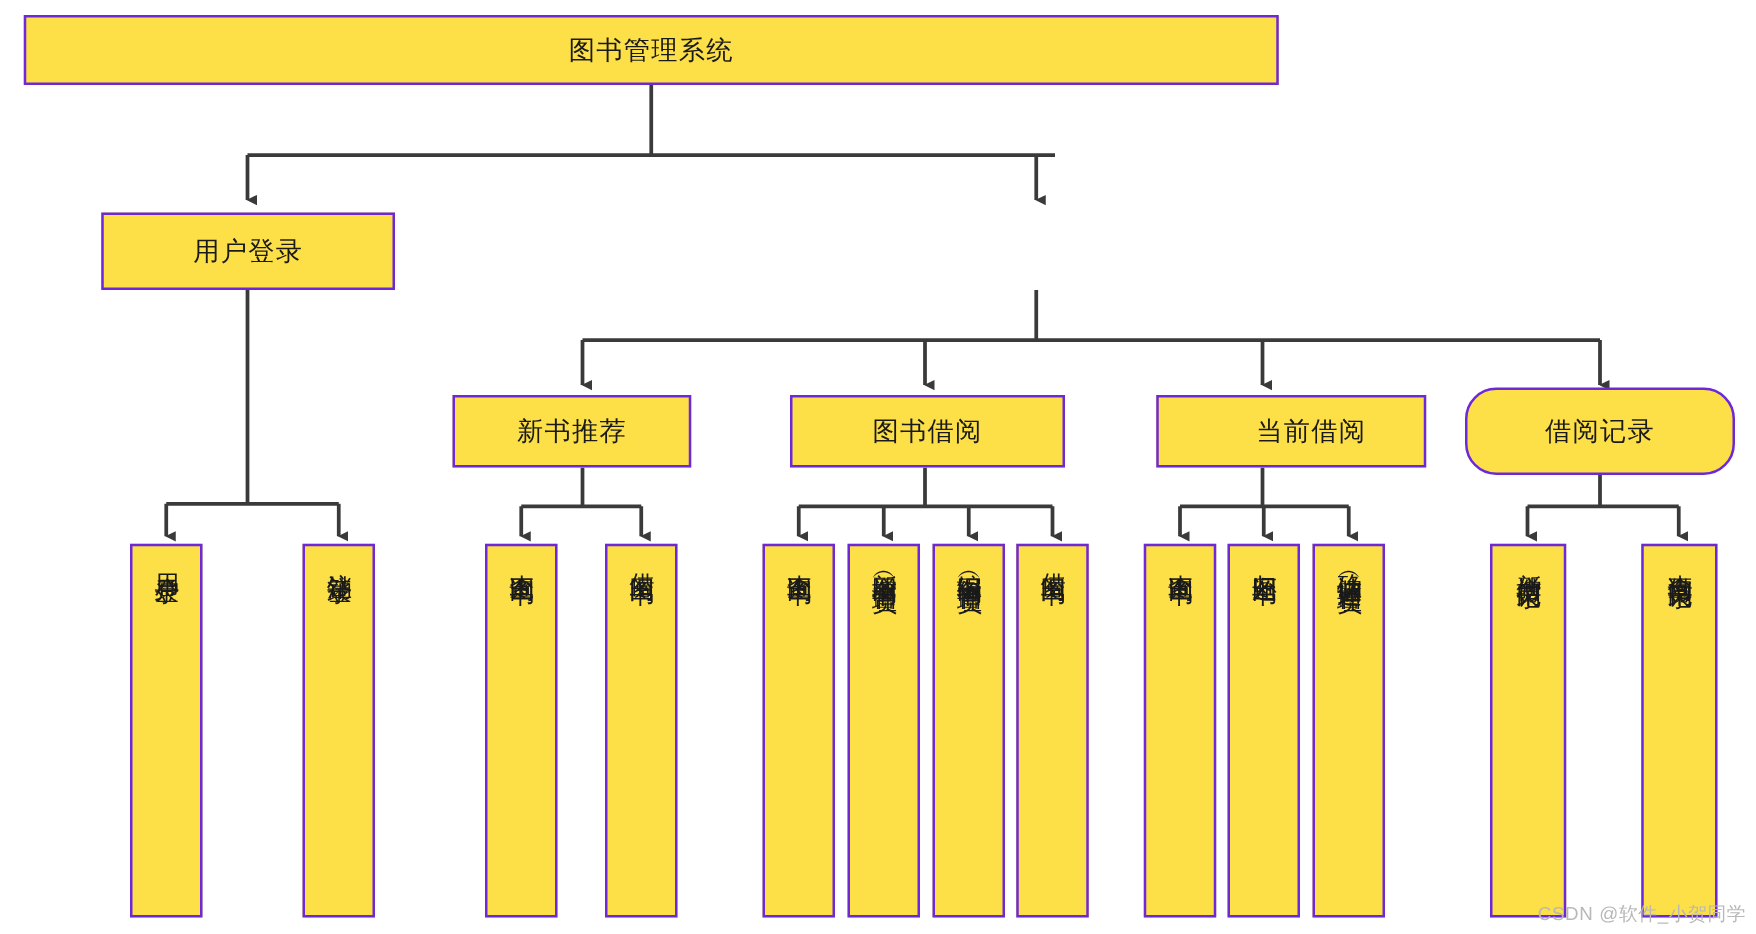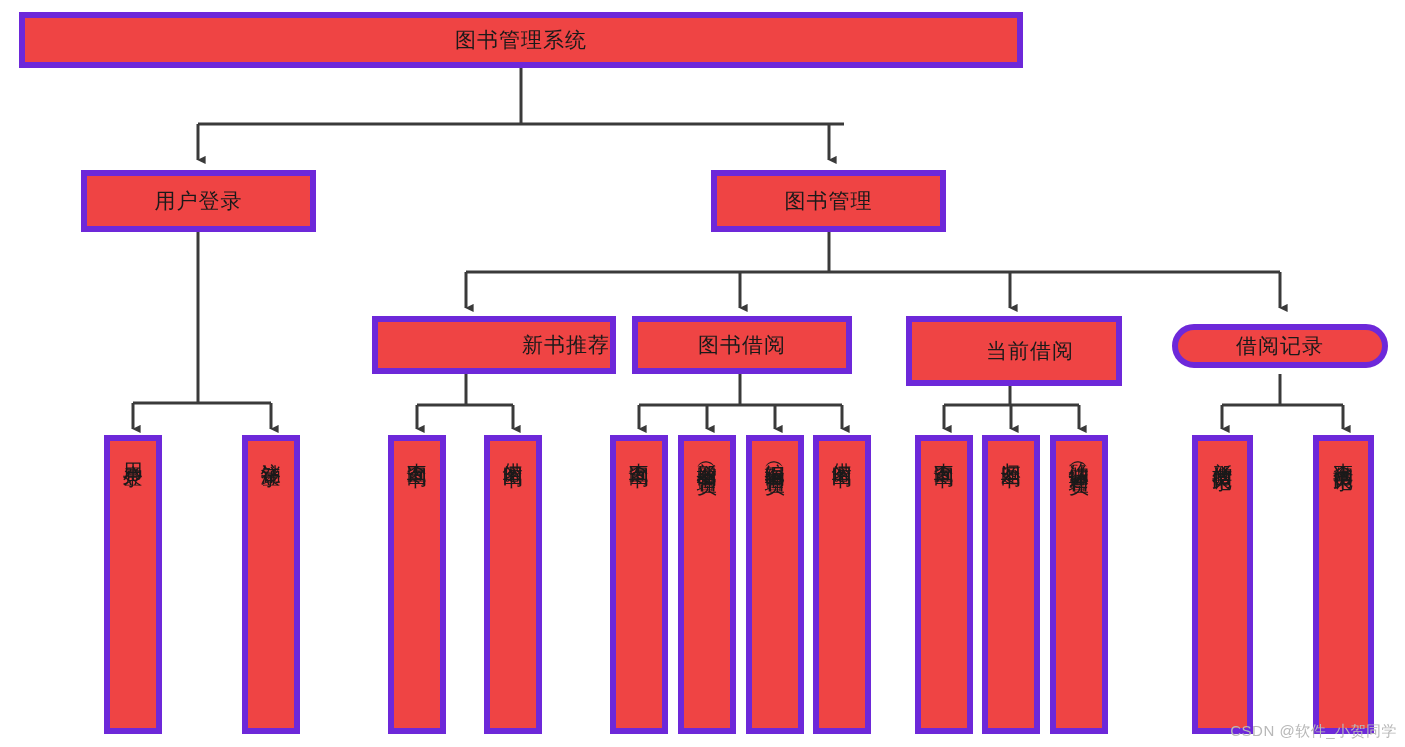--- a/index.html
+++ b/index.html
@@ -22,22 +22,22 @@
     position: absolute;
     left: 0;
     top: 0;
     width: 1405px;
     height: 747px;
     pointer-events: none;
   }
   .node {
     position: absolute;
     box-sizing: border-box;
-    background: #ef4444;
-    border: 6px solid #6d28d9;
+    background: #fde047;
+    border: 2px solid #6d28d9;
     display: flex;
     align-items: center;
     justify-content: center;
     color: #1a1a1a;
     z-index: 2;
   }
   .node-h {
     font-size: 21px;
     letter-spacing: 1px;
     white-space: nowrap;
@@ -126,34 +126,31 @@
     </g>
   </svg>
 
   <div class="node node-h node-root" style="left:19px; top:12px; width:1004px; height:56px;">
     <span>图书管理系统</span>
   </div>
 
   <div class="node node-h" style="left:81px; top:170px; width:235px; height:62px;">
     <span>用户登录</span>
   </div>
-  <div class="node node-h" style="left:711px; top:170px; width:235px; height:62px;">
-    <span>图书管理</span>
-  </div>
 
-  <div class="node node-h" style="left:372px; top:316px; width:244px; height:58px;justify-content:flex-end;">
+  <div class="node node-h" style="left:362px; top:316px; width:191px; height:58px;">
     <span>新书推荐</span>
   </div>
   <div class="node node-h" style="left:632px; top:316px; width:220px; height:58px;">
     <span>图书借阅</span>
   </div>
-  <div class="node node-h" style="left:906px; top:316px; width:216px; height:70px;padding-left:32px;">
+  <div class="node node-h" style="left:925px; top:316px; width:216px; height:58px;padding-left:32px;">
     <span>当前借阅</span>
   </div>
-  <div class="node node-h" style="left:1172px; top:324px; width:216px; height:44px;border-radius:25px;">
+  <div class="node node-h" style="left:1172px; top:310px; width:216px; height:70px;border-radius:25px;">
     <span>借阅记录</span>
   </div>
 
   <div class="node node-leaf" style="left:104px; top:435px; width:58px; height:299px;">
     <span class="leaf-text">用户登录</span>
   </div>
   <div class="node node-leaf" style="left:242px; top:435px; width:58px; height:299px;">
     <span class="leaf-text">注销登录</span>
   </div>
 

